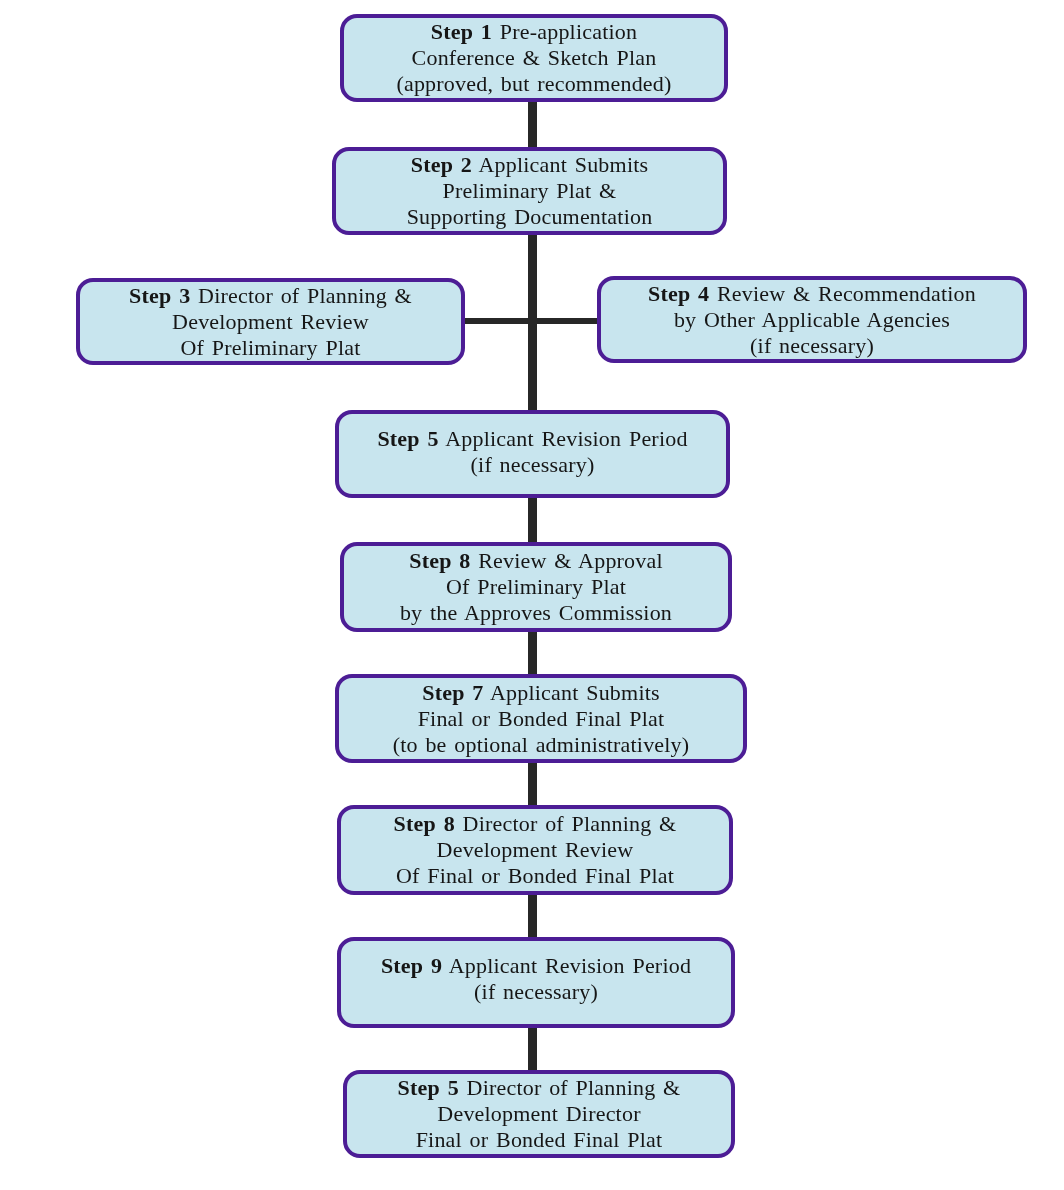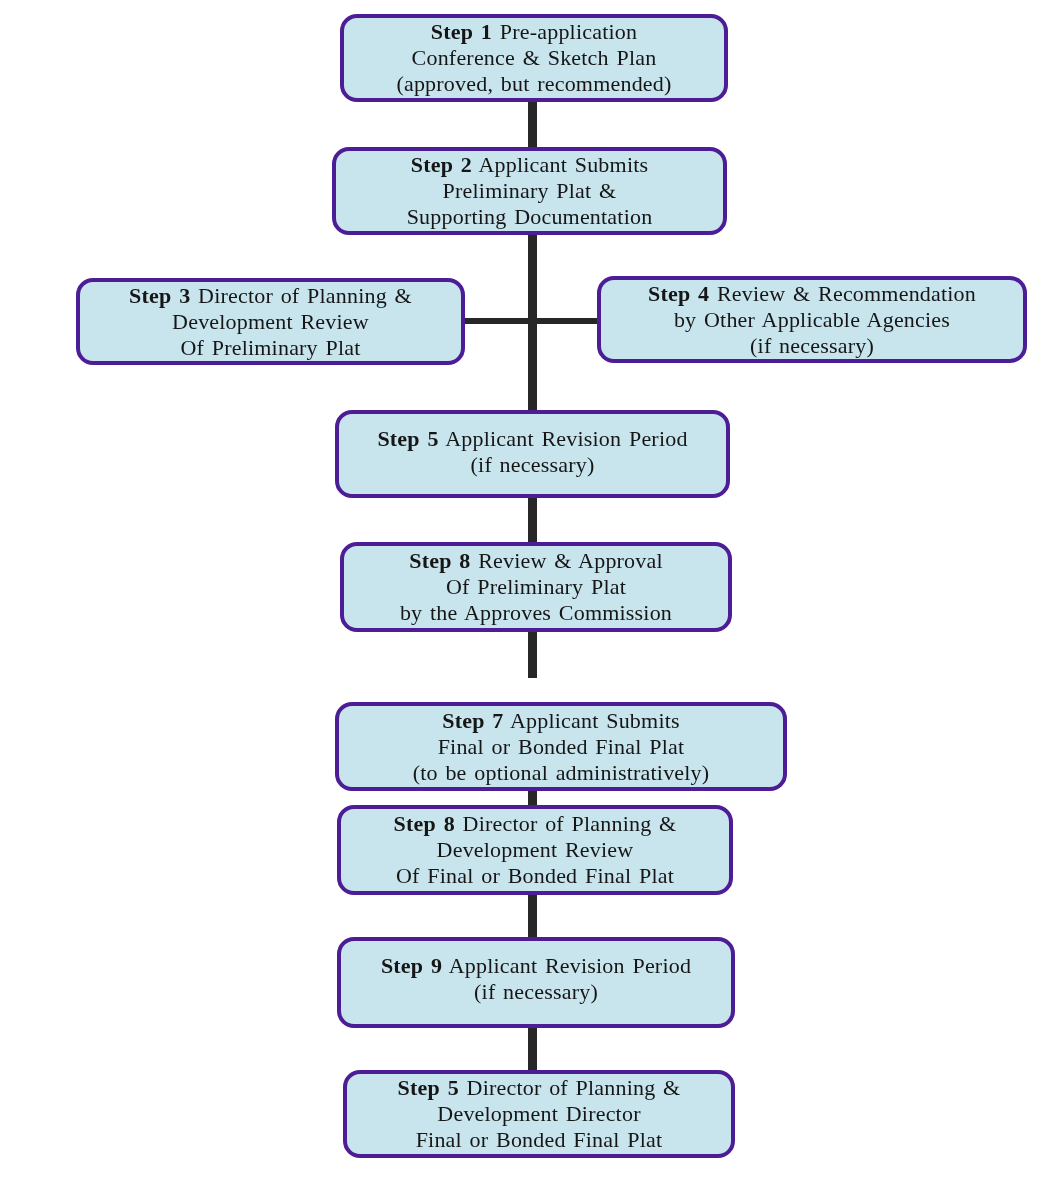--- a/index.html
+++ b/index.html
@@ -48,21 +48,21 @@
   .conn.v { width: 9px; }
   .conn.h { height: 6px; }
 
   
   #box1  { left: 340px; top: 14px;   width: 388px; height: 88px; }
   #box2  { left: 332px; top: 147px;  width: 395px; height: 88px; }
   #box3  { left: 76px;  top: 278px;  width: 389px; height: 87px; }
   #box4  { left: 597px; top: 276px;  width: 430px; height: 87px; }
   #box5  { left: 335px; top: 410px;  width: 395px; height: 88px; }
   #box6  { left: 340px; top: 542px;  width: 392px; height: 90px; }
-  #box7  { left: 335px; top: 674px;  width: 452px; height: 89px; margin-top: 28px; }
+  #box7  { left: 335px; top: 674px;  width: 412px; height: 89px; }
   #box8  { left: 337px; top: 805px;  width: 396px; height: 90px; }
   #box9  { left: 337px; top: 937px;  width: 398px; height: 91px; }
   #box10 { left: 343px; top: 1070px; width: 392px; height: 88px; }
 
   #conn-1-2   { left: 528px; top: 98px;   height: 53px; }
   #conn-2-5   { left: 528px; top: 231px;  height: 183px; }
   #conn-cross { left: 460px; top: 318px;  width: 140px; }
   #conn-5-6   { left: 528px; top: 494px;  height: 52px; }
   #conn-6-7   { left: 528px; top: 628px;  height: 50px; }
   #conn-7-8   { left: 528px; top: 759px;  height: 50px; }

